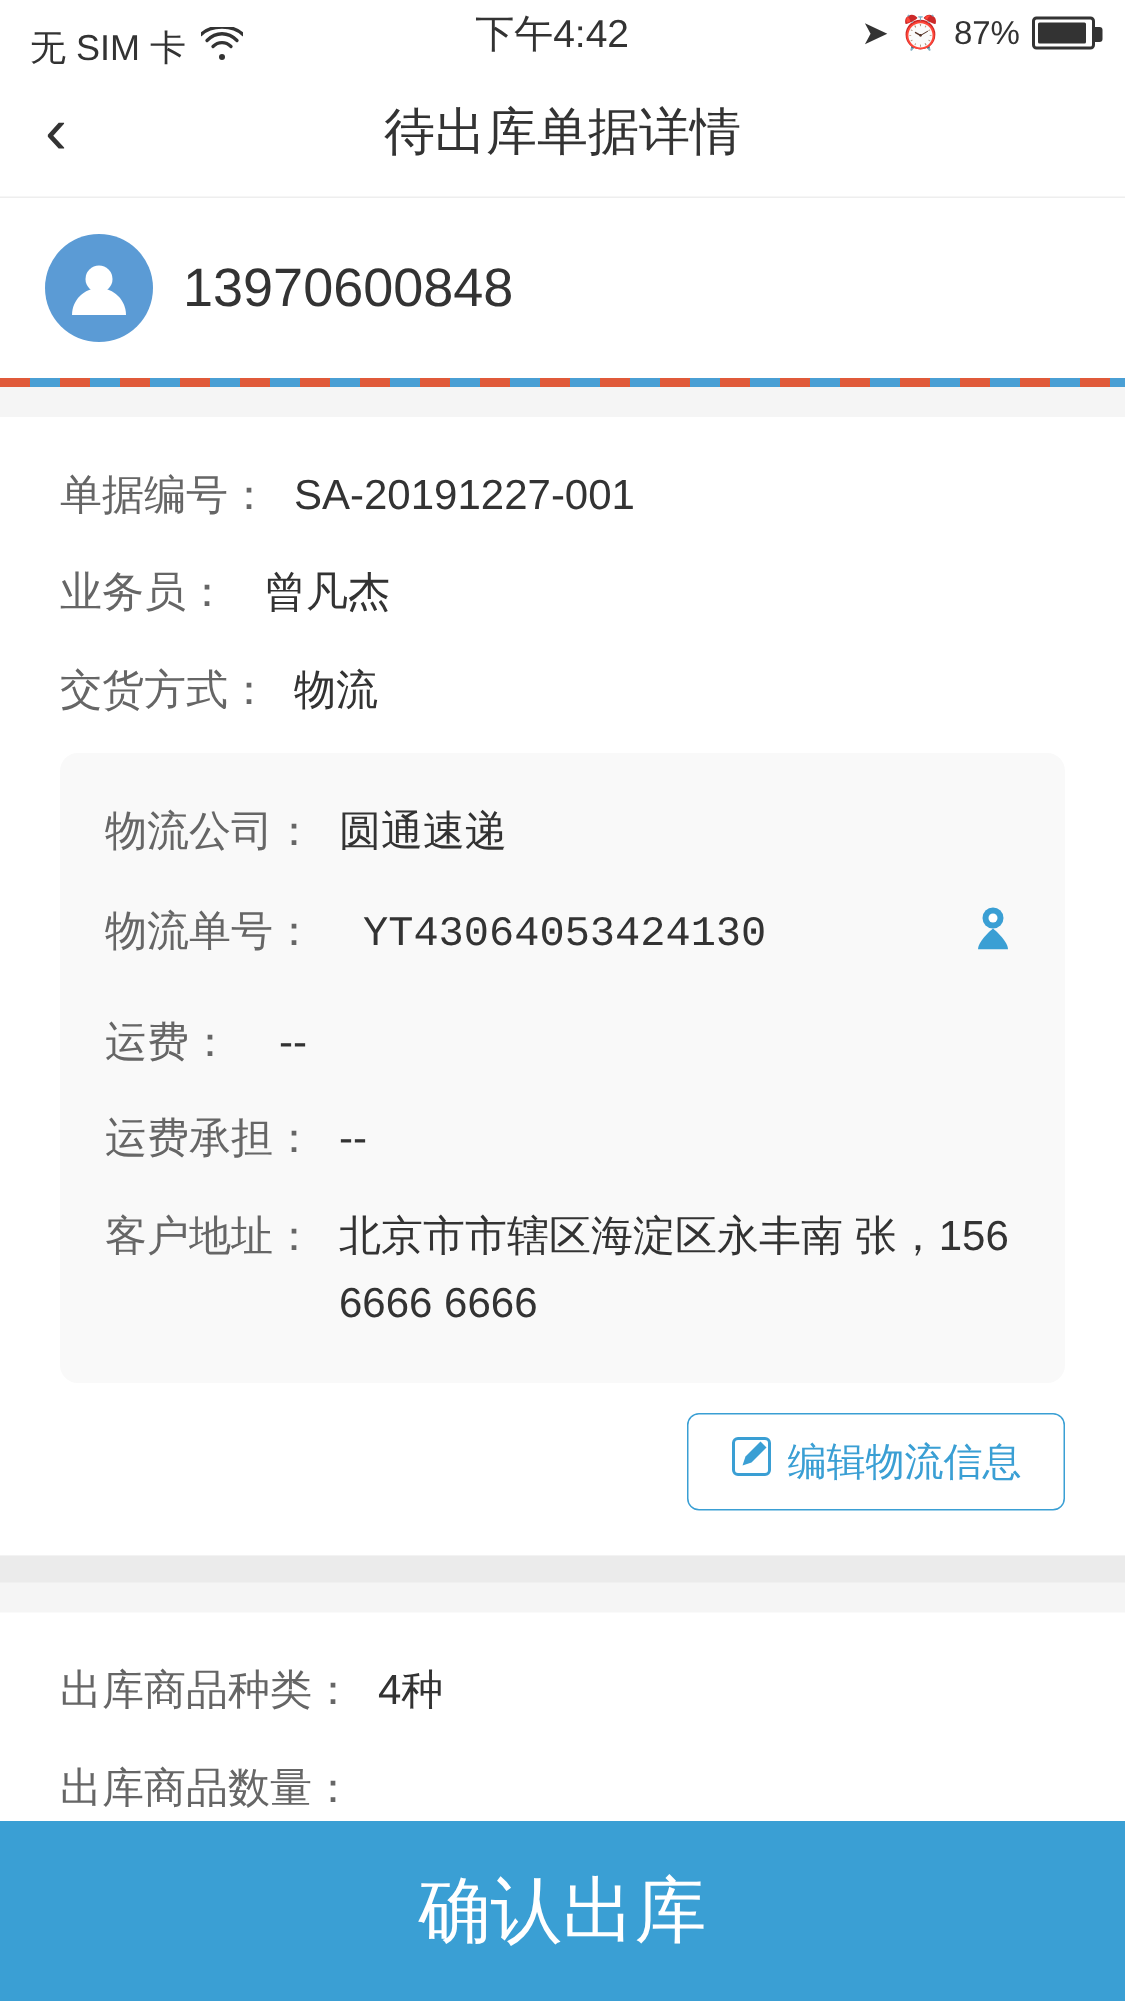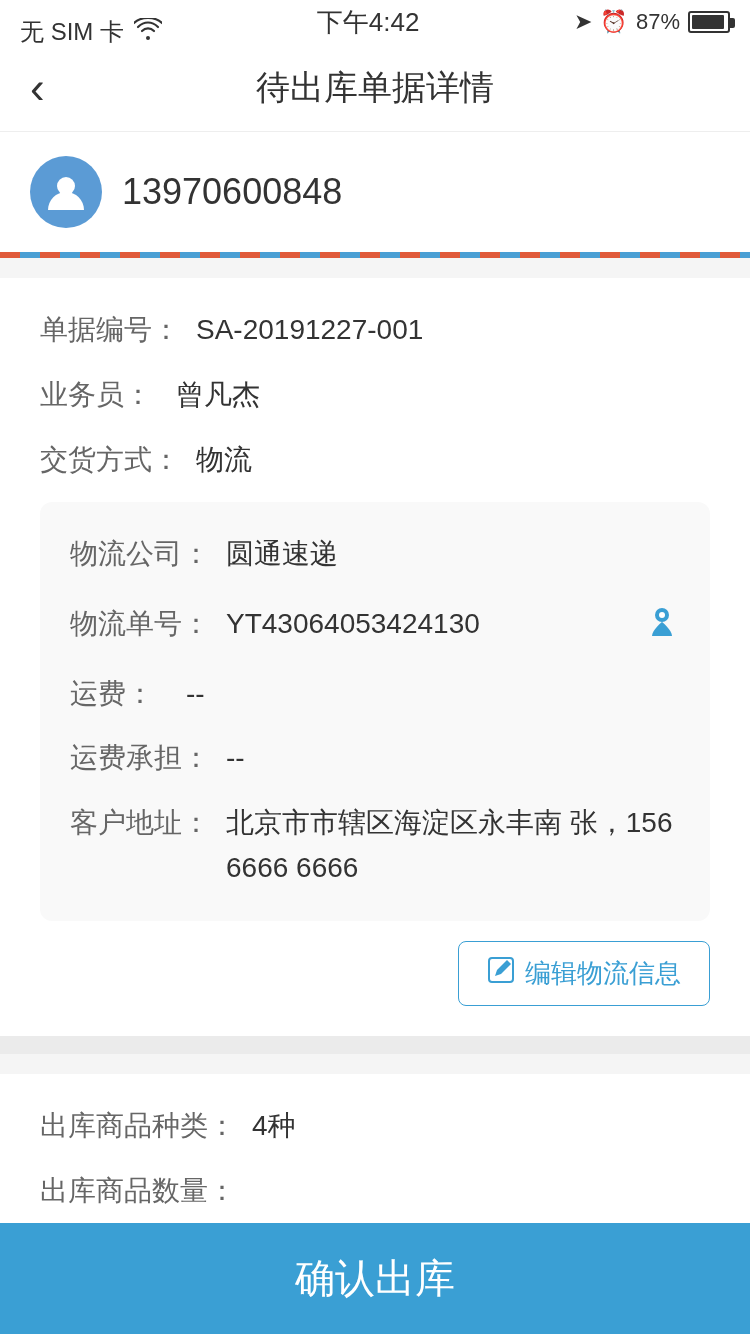--- a/index.html
+++ b/index.html
@@ -119,20 +119,22 @@
     
     .logistics-card {
       background: #f9f9f9;
       border-radius: 12px;
       margin: 20px 0;
       padding: 30px 30px;
     }
     .tracking-row {
       display: flex;
       align-items: center;
+      gap: 16px;
+      font-family: Liberation Mono, monospace;
     }
     .tracking-number {
       color: #333;
       font-size: 28px;
     }
 
     
     .edit-btn {
       display: flex;
       align-items: center;
@@ -179,21 +181,21 @@
       width: 750px;
       background: #3a9fd4;
       padding: 28px 0;
       display: flex;
       align-items: center;
       justify-content: center;
       cursor: pointer;
     }
     .confirm-btn-text {
       color: #fff;
-      font-size: 40px;
+      font-size: 48px;
       font-weight: 500;
     }
 
     .grey-area {
       background: #f5f5f5;
       flex: 1;
       min-height: 200px;
     }
   </style>
 </head>

